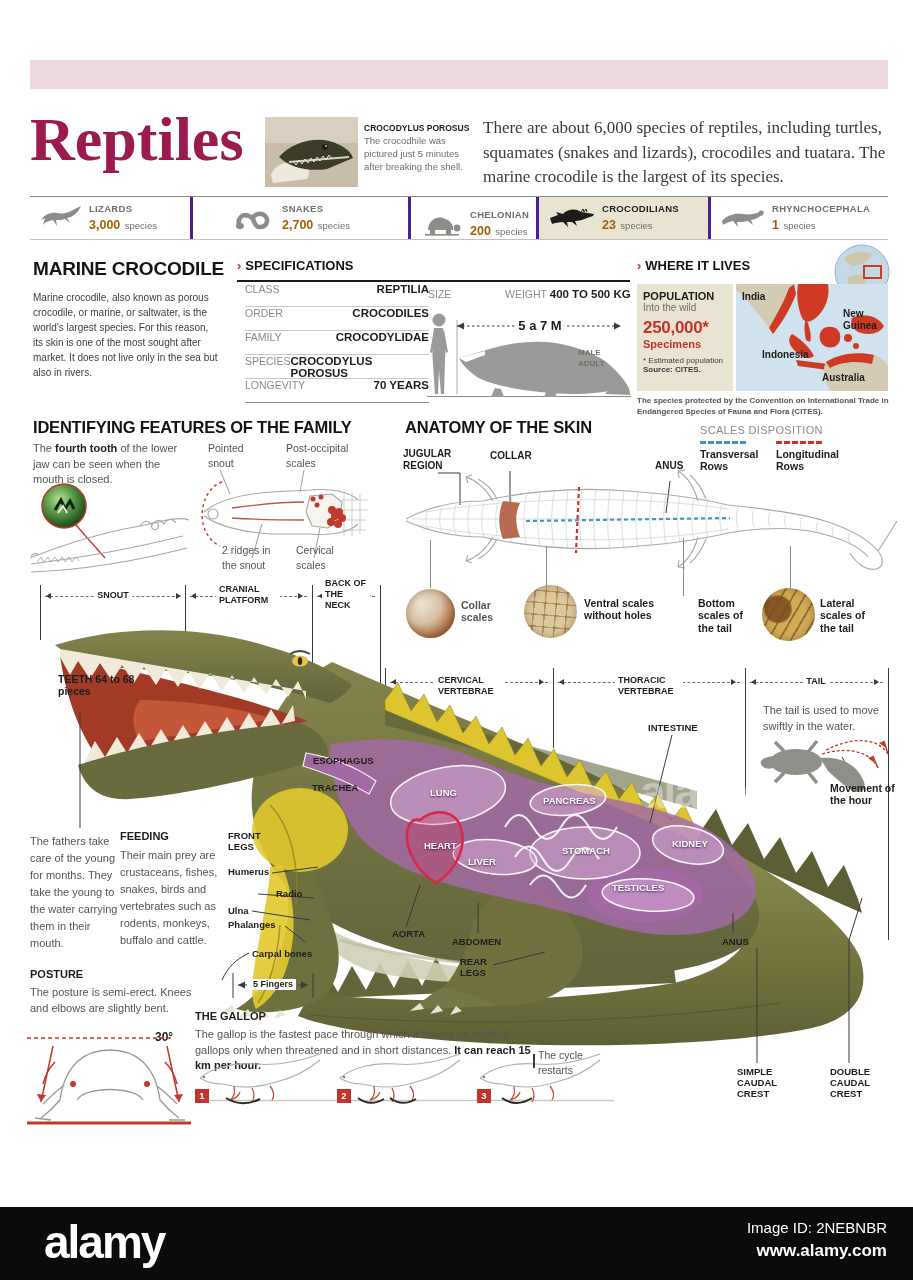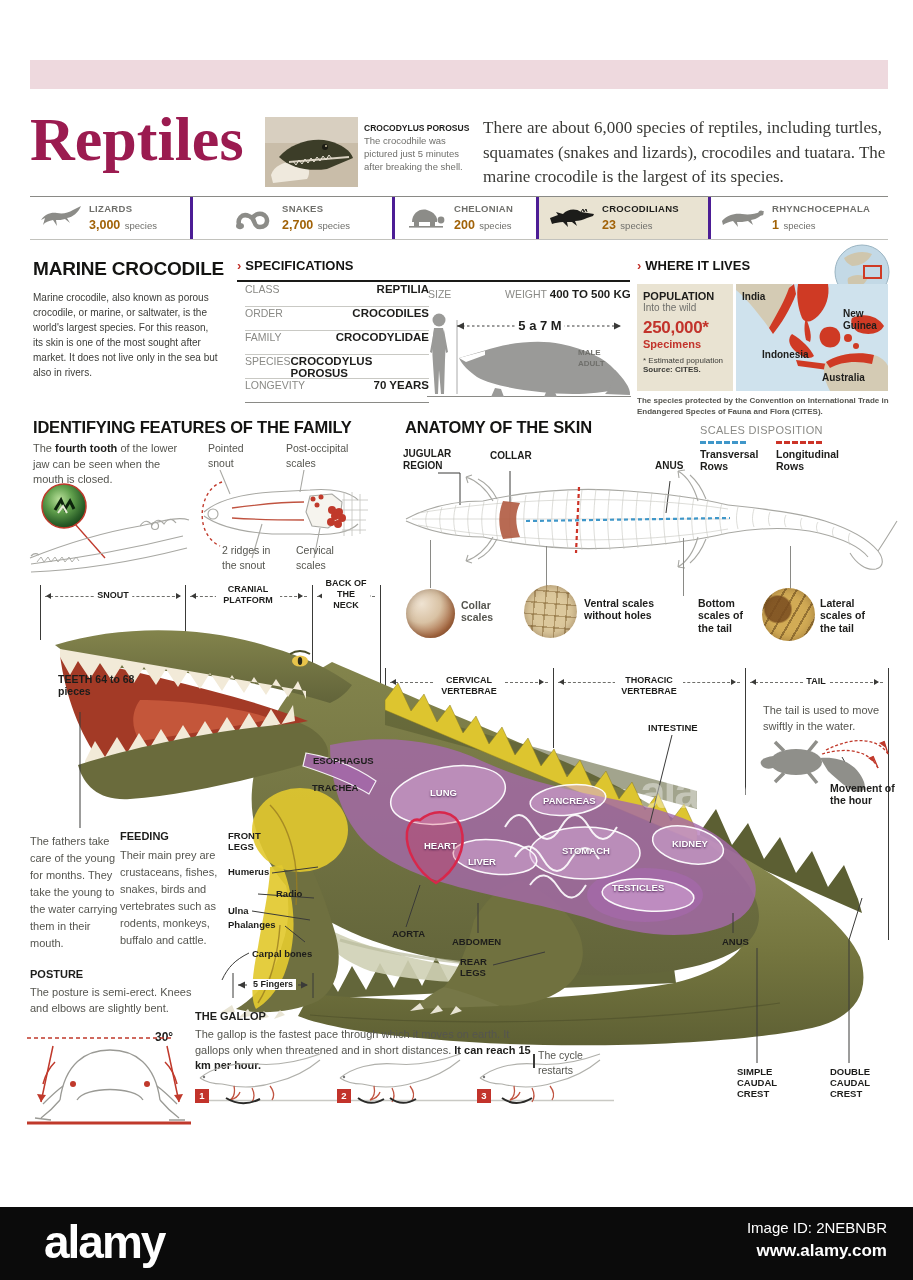--- a/index.html
+++ b/index.html
@@ -5,21 +5,21 @@
   html,body{margin:0;padding:0;background:#e8e8e8;}
   #page{position:relative;width:913px;height:1280px;background:#fff;font-family:"Liberation Sans",sans-serif;overflow:hidden;margin:0 auto;}
   .abs{position:absolute;}
   .lbl{position:absolute;font-weight:bold;color:#1d1d1b;line-height:1.18;font-size:9.5px;}
   .lblw{position:absolute;font-weight:bold;color:#fff;line-height:1.18;font-size:9.5px;text-shadow:0 1px 2px rgba(50,15,60,.85);}
   .txt{position:absolute;color:#4a4a46;line-height:1.42;font-size:11px;}
   .head1{position:absolute;font-weight:bold;color:#141412;letter-spacing:-.2px;}
   .chev{color:#c2332b;font-weight:bold;margin-right:4px;}
   .vline{position:absolute;width:1px;background:#3a3a38;}
   .dash{position:absolute;border-top:1px dashed #6f6f6b;height:0;}
-  .mlabel{position:absolute;background:#fff;font-weight:bold;font-size:9px;color:#1d1d1b;text-align:center;line-height:1.2;padding:0 3px;transform:translateX(-50%);}
+  .mlabel{position:absolute;background:#fff;font-weight:bold;font-size:9px;color:#1d1d1b;text-align:left;line-height:1.2;padding:0 3px;transform:translateX(-50%);}
   .ahl{position:absolute;width:0;height:0;border:3.5px solid transparent;border-right:5px solid #3a3a38;}
   .ahr{position:absolute;width:0;height:0;border:3.5px solid transparent;border-left:5px solid #3a3a38;}
   .inset{position:absolute;border-radius:50%;box-shadow:inset 0 0 8px rgba(60,30,10,.35);}
   .cell{position:absolute;top:197px;height:42px;display:flex;align-items:center;gap:7px;padding-left:10px;box-sizing:border-box;border-left:3px solid #4c1d95;}
   .cname{font-size:9.5px;color:#6f6f6b;font-weight:bold;letter-spacing:.3px;line-height:1.25;}
   .ccount{font-size:12.5px;font-weight:bold;color:#a16207;}
   .cunit{font-size:9.5px;color:#6f6f6b;font-weight:normal;}
   .spec-row{display:flex;justify-content:space-between;align-items:baseline;border-bottom:1px solid #c9c9c4;height:23px;}
   .spec-l{font-size:10.5px;color:#8a8a86;}
   .spec-v{font-size:11.5px;font-weight:bold;color:#1d1d1b;}
@@ -66,21 +66,21 @@
     <svg width="40" height="26" viewBox="0 0 40 26">
       <path d="M5 22 C1 14 7 8 14 11 C22 14 17 22 25 22 C34 22 34 11 27 9 C23 8 19 10 18 13" stroke="#8c8c88" stroke-width="4.5" fill="none" stroke-linecap="round"></path>
       <ellipse cx="5" cy="21" rx="4" ry="3" fill="#8c8c88"></ellipse>
     </svg>
     <div>
         <div class="cname">SNAKES</div>
       <div><span class="ccount">2,700</span> <span class="cunit">species</span></div>
       </div>
   </div>
 
-  <div class="cell" style="left:392px;width:150px;">
+  <div class="cell" style="left:408px;width:150px;align-items:flex-end;">
     <svg width="42" height="26" viewBox="0 0 42 26">
       <path d="M7 17 C7 8 15 3 22 5 C29 7 33 12 32 17 Z" fill="#8c8c88"></path>
       <circle cx="36" cy="15" r="3.4" fill="#8c8c88"></circle>
       <rect x="9" y="17" width="5" height="5" fill="#8c8c88"></rect>
       <rect x="25" y="17" width="5" height="5" fill="#8c8c88"></rect>
       <rect x="4" y="21" width="34" height="1.6" fill="#8c8c88"></rect>
     </svg>
     <div>
         <div class="cname">CHELONIAN</div>
       <div><span class="ccount">200</span> <span class="cunit">species</span></div>

